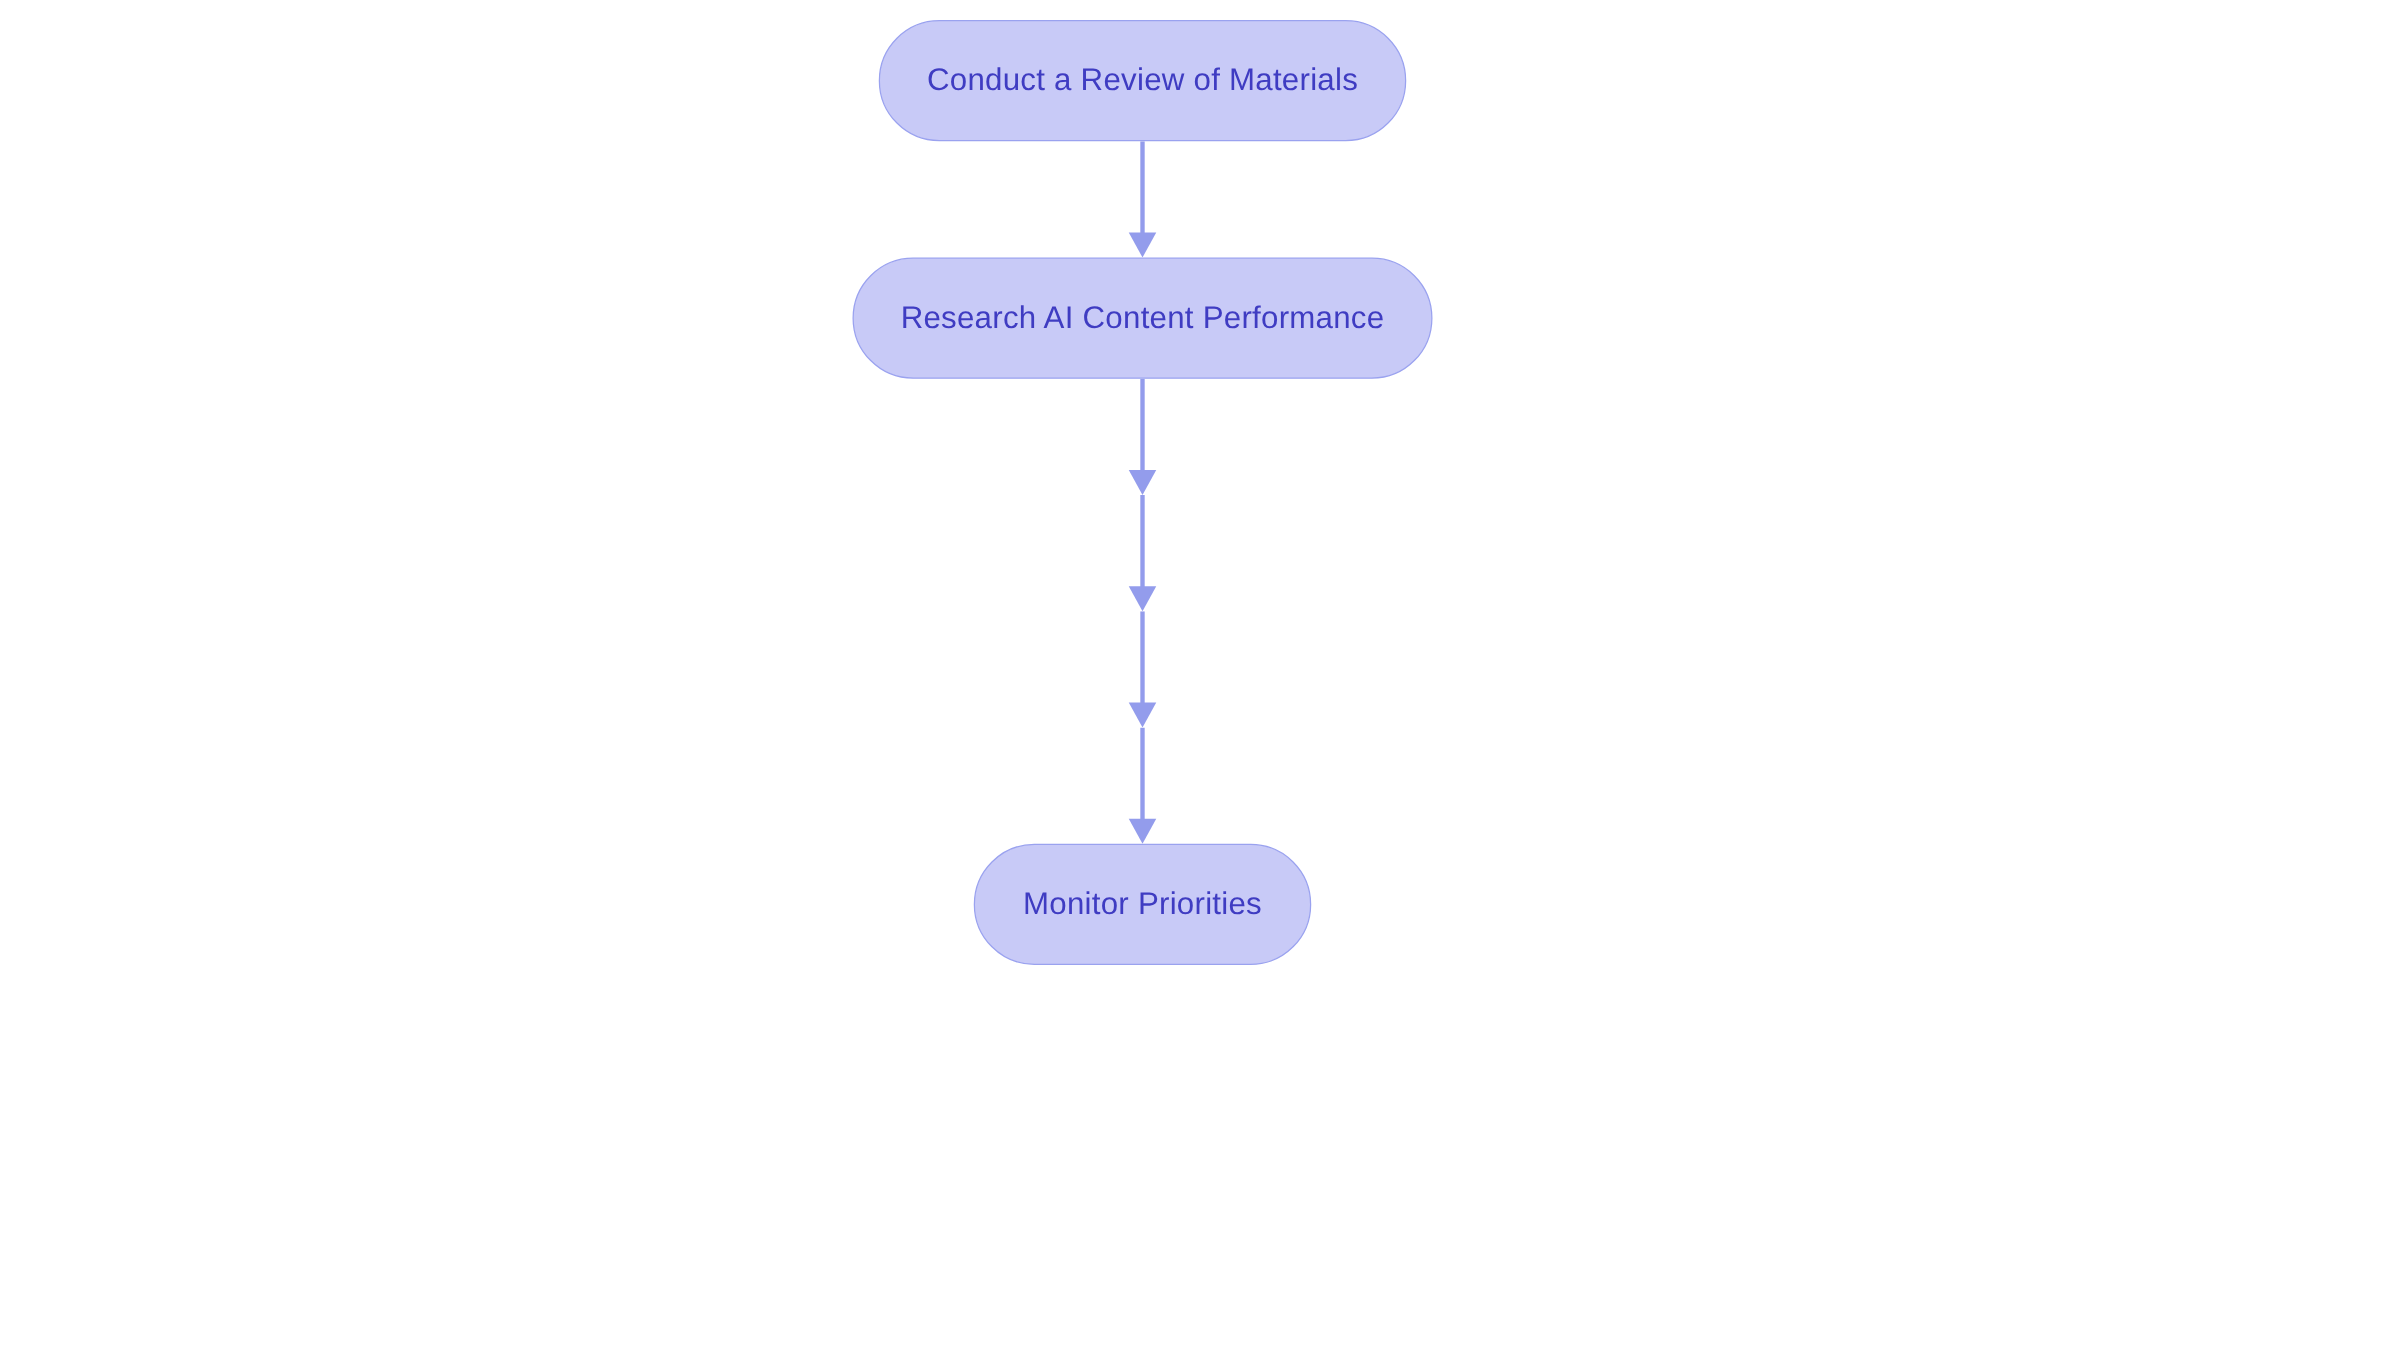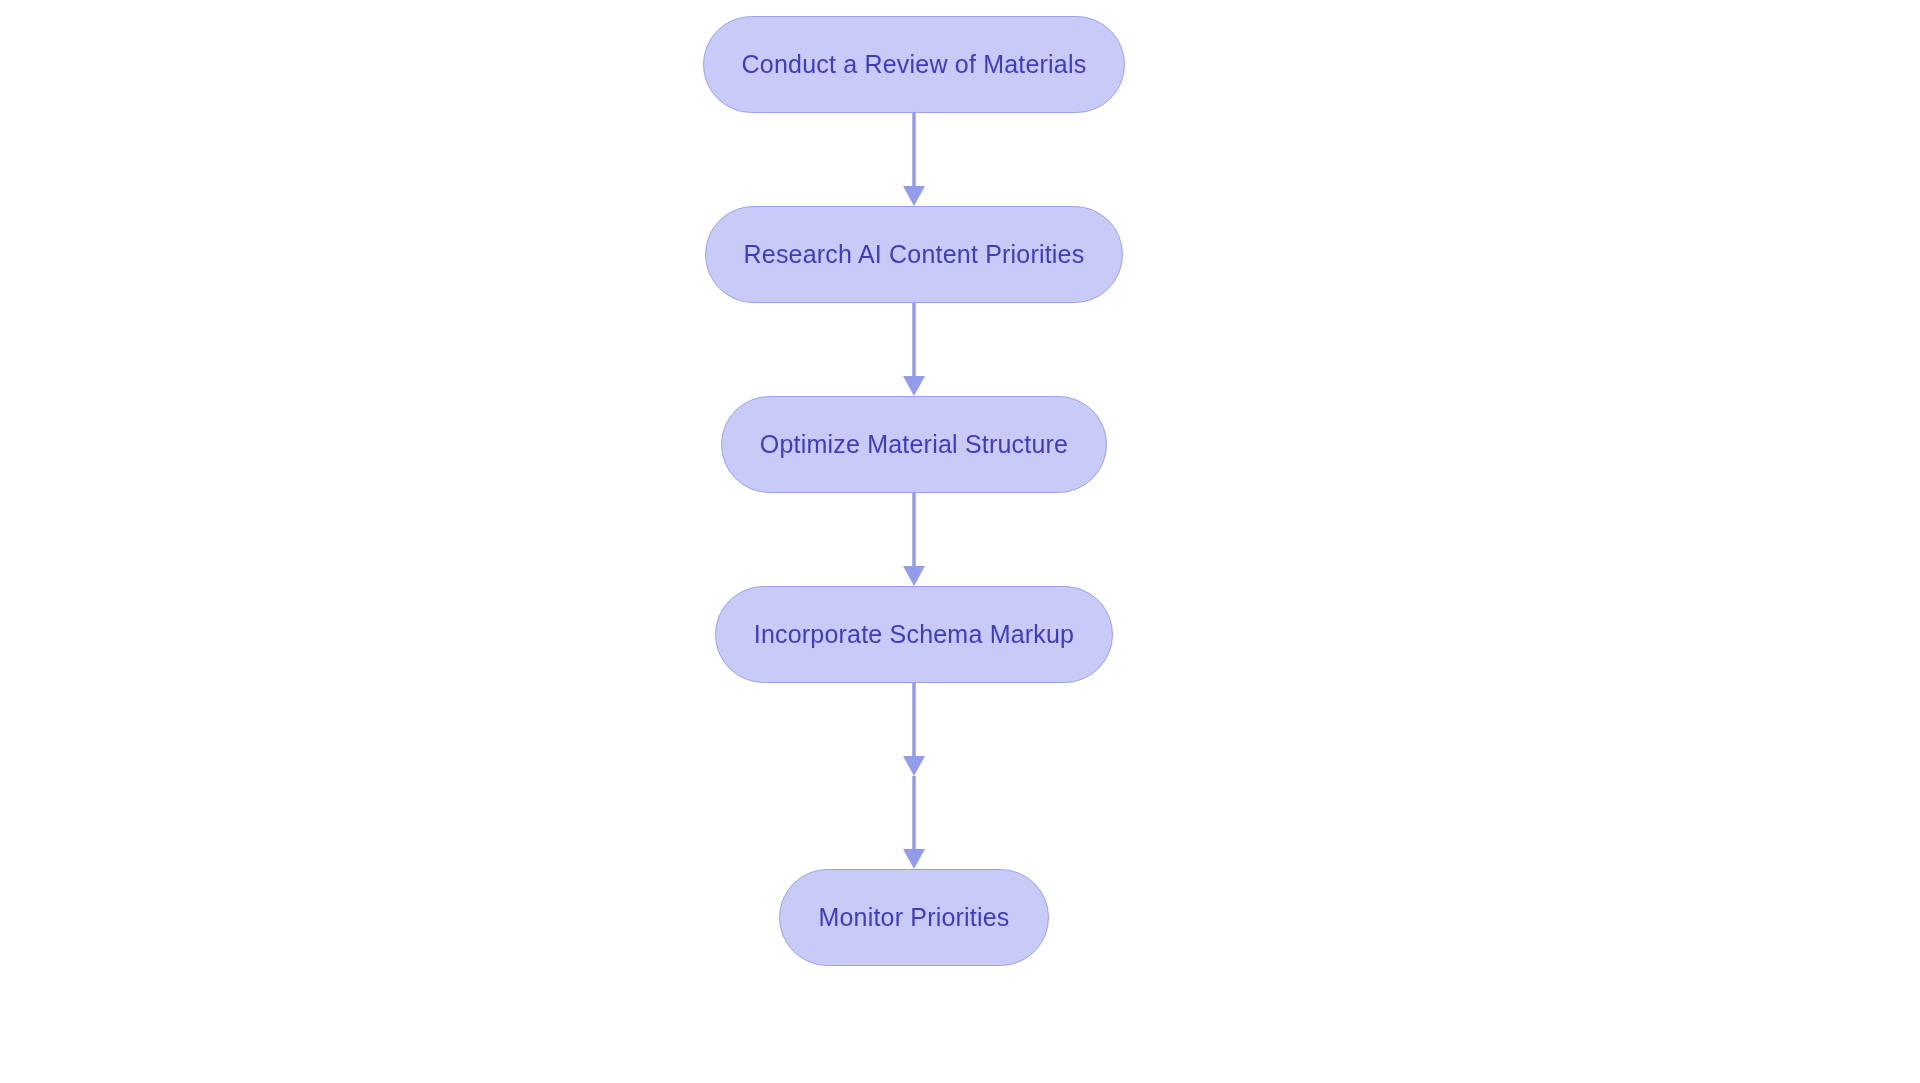--- a/index.html
+++ b/index.html
@@ -62,40 +62,34 @@
     <div class="node">
       <span>Conduct a Review of Materials</span>
     </div>
 
     <svg class="connector" viewBox="0 0 26 93" xmlns="http://www.w3.org/2000/svg">
       <line x1="13" y1="0" x2="13" y2="75" stroke="currentColor" stroke-width="3.5"></line>
       <polygon points="2,73 24,73 13,93" fill="currentColor"></polygon>
     </svg>
 
     <div class="node">
-      <span>Research AI Content Priorities</span>
+      <span>Research AI Content Performance</span>
     </div>
 
     <svg class="connector" viewBox="0 0 26 93" xmlns="http://www.w3.org/2000/svg">
       <line x1="13" y1="0" x2="13" y2="75" stroke="currentColor" stroke-width="3.5"></line>
       <polygon points="2,73 24,73 13,93" fill="currentColor"></polygon>
     </svg>
 
-    <div class="node">
-      <span>Optimize Material Structure</span>
-    </div>
 
     <svg class="connector" viewBox="0 0 26 93" xmlns="http://www.w3.org/2000/svg">
       <line x1="13" y1="0" x2="13" y2="75" stroke="currentColor" stroke-width="3.5"></line>
       <polygon points="2,73 24,73 13,93" fill="currentColor"></polygon>
     </svg>
 
-    <div class="node">
-      <span>Incorporate Schema Markup</span>
-    </div>
 
     <svg class="connector" viewBox="0 0 26 93" xmlns="http://www.w3.org/2000/svg">
       <line x1="13" y1="0" x2="13" y2="75" stroke="currentColor" stroke-width="3.5"></line>
       <polygon points="2,73 24,73 13,93" fill="currentColor"></polygon>
     </svg>
 
 
     <svg class="connector" viewBox="0 0 26 93" xmlns="http://www.w3.org/2000/svg">
       <line x1="13" y1="0" x2="13" y2="75" stroke="currentColor" stroke-width="3.5"></line>
       <polygon points="2,73 24,73 13,93" fill="currentColor"></polygon>

